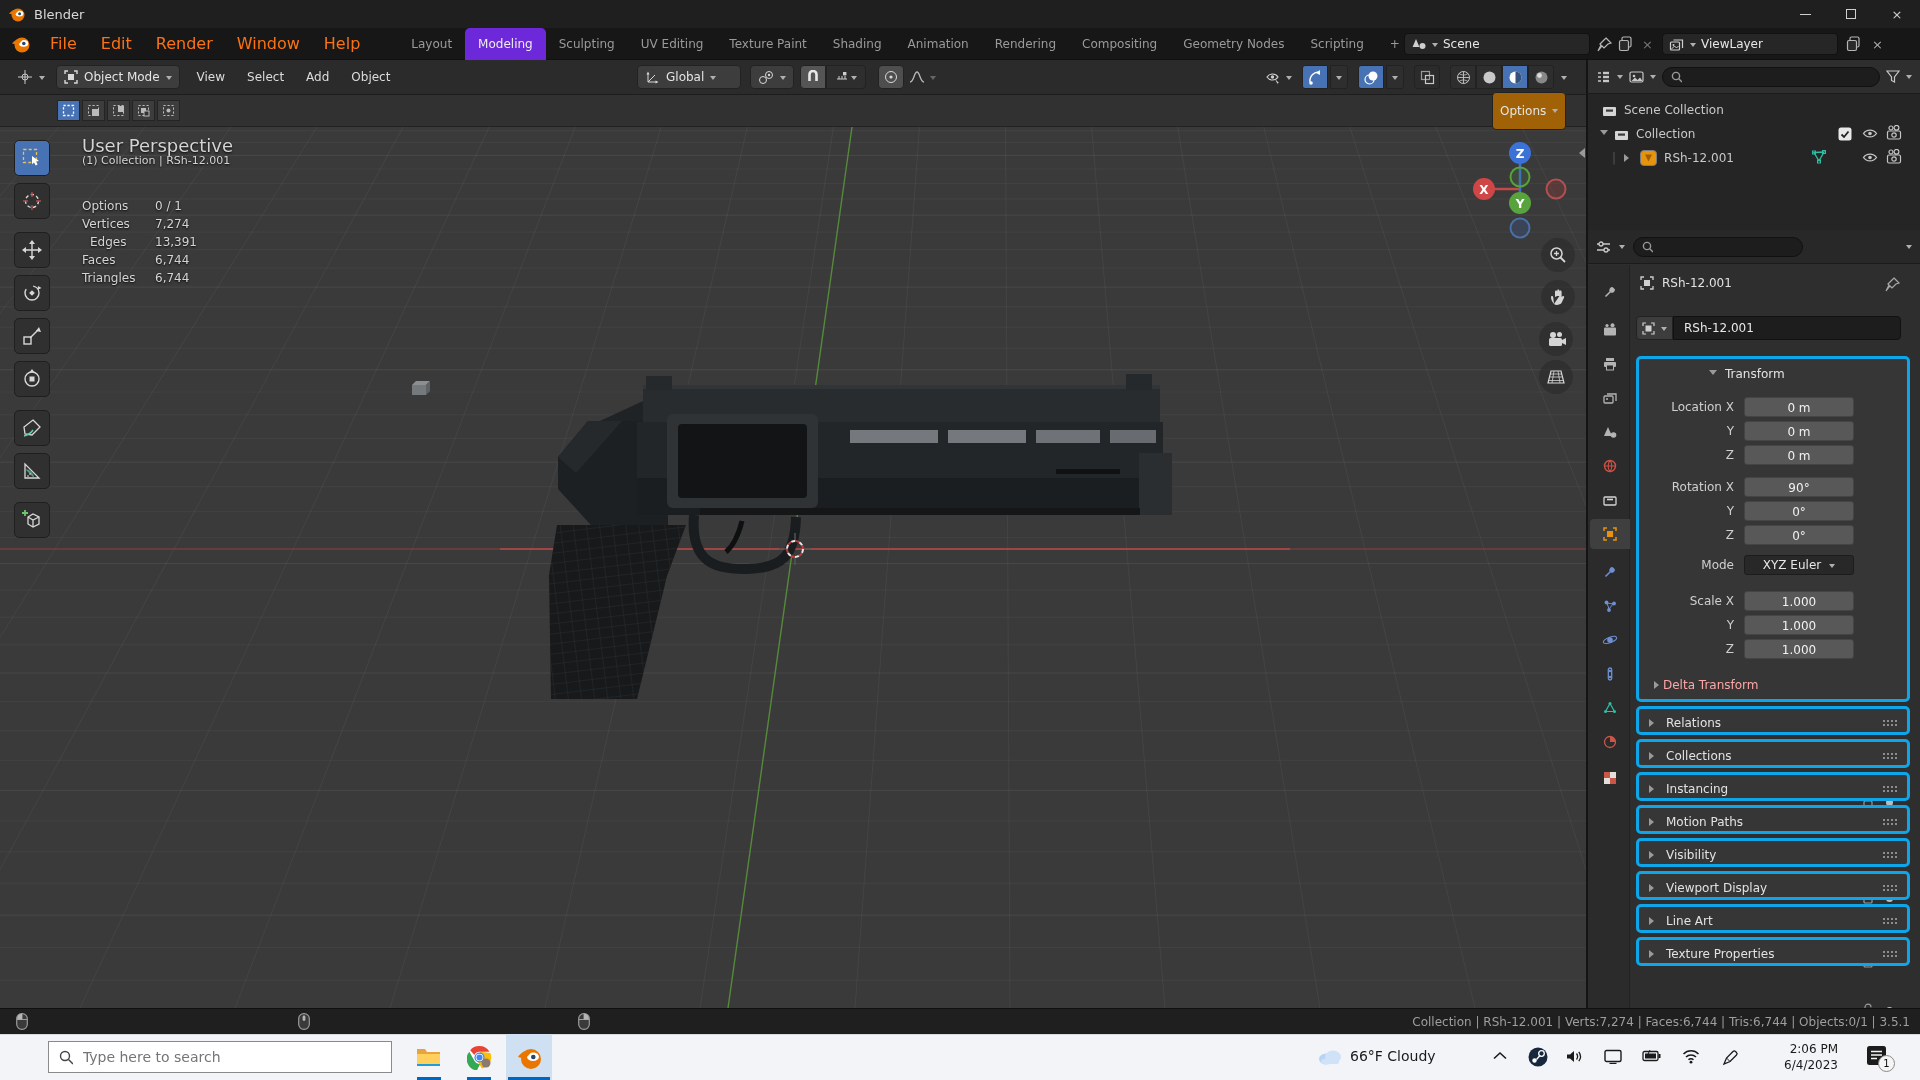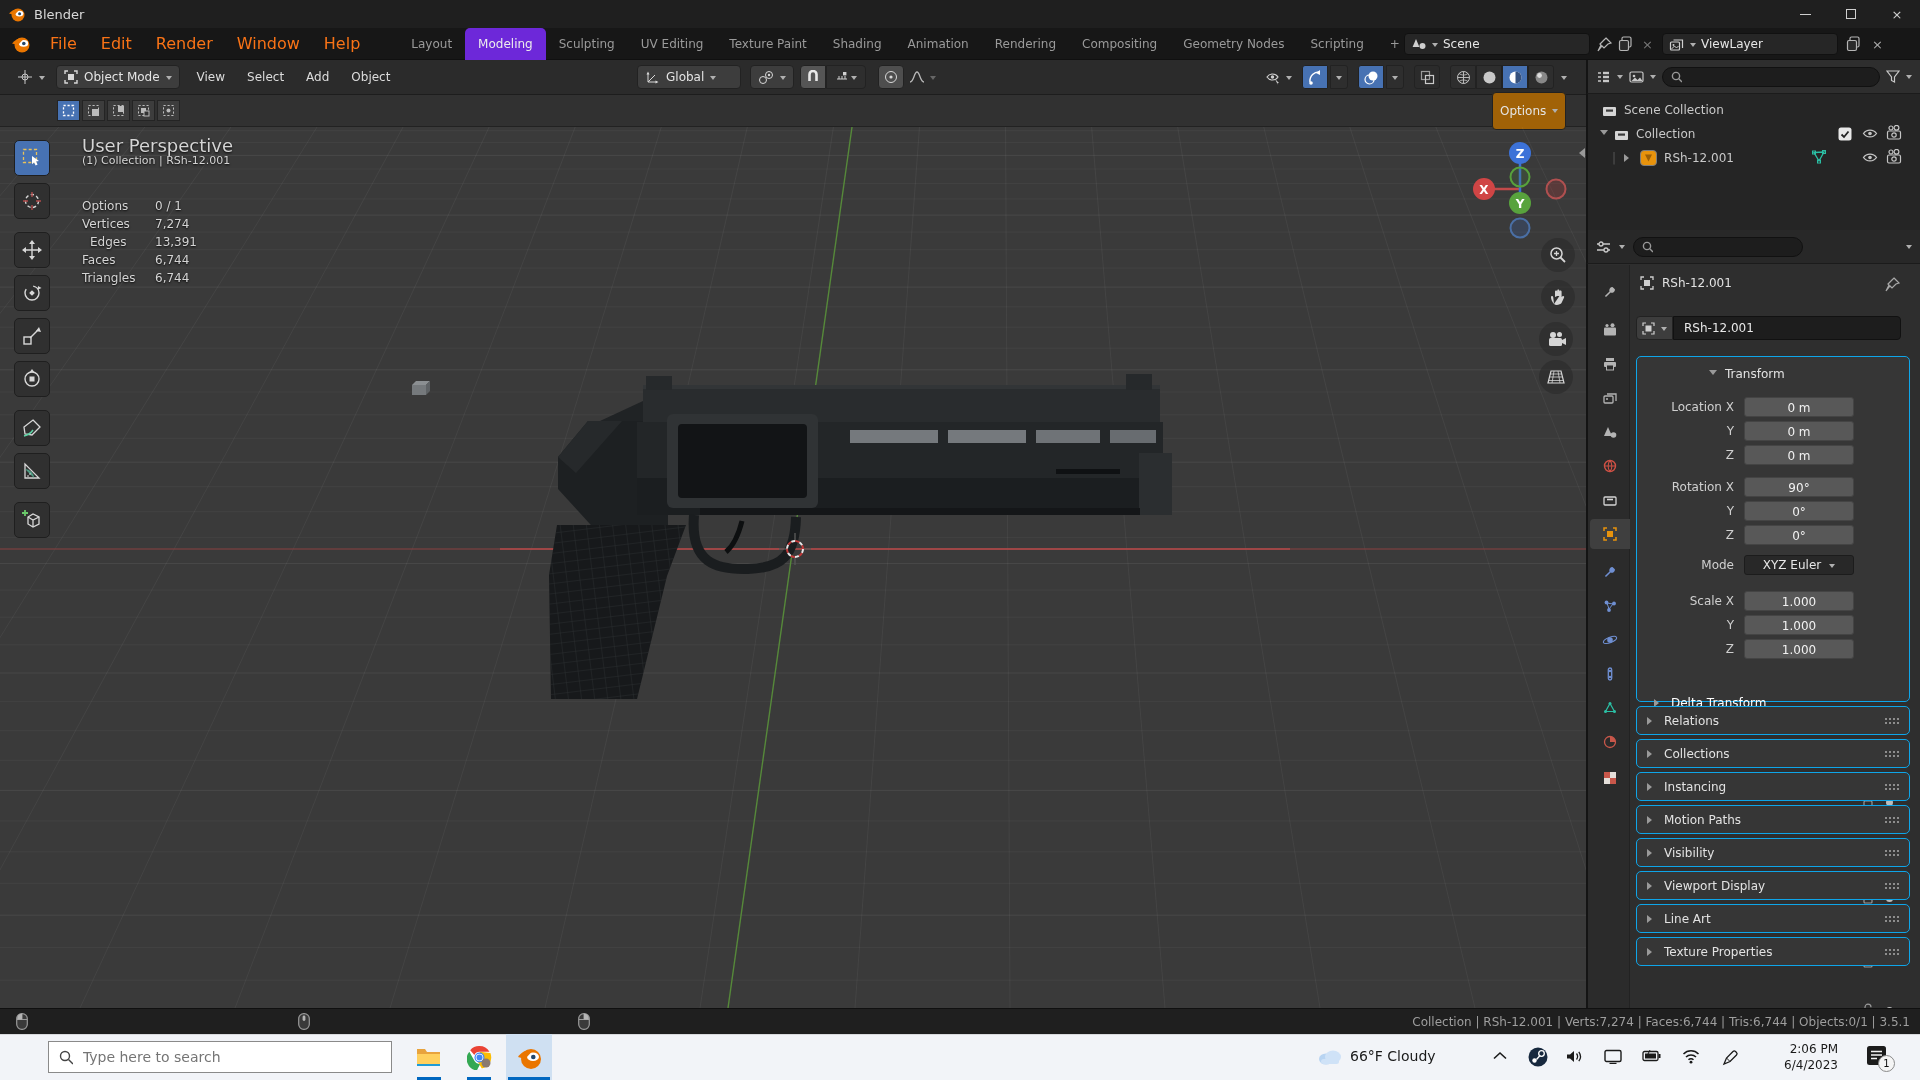--- a/index.html
+++ b/index.html
@@ -41,21 +41,21 @@
   #outliner{left:1586px;top:60px;width:334px;height:170px;background:#252525;border-left:2px solid #141414}
   #outl-head{left:1586px;top:60px;width:334px;height:34px;background:#2e2e2e;border-left:2px solid #141414;border-bottom:1px solid #1b1b1b;display:flex;align-items:center;gap:6px;padding:0 8px}
   .srch{background:#1d1d1d;border:1px solid #111;border-radius:11px;height:20px;display:flex;align-items:center;padding:0 8px;gap:5px;flex:1}
   .srch input{background:transparent;border:none;outline:none;color:#bbb;font-size:11px;width:100%;font-family:"DejaVu Sans",sans-serif}
   .otree-row{position:absolute;height:24px;display:flex;align-items:center;color:#c9c9c9;font-size:12px}
   #props{left:1586px;top:230px;width:334px;height:778px;background:#2e2e2e;border-left:2px solid #141414;border-top:2px solid #141414}
   #props-head{left:1586px;top:230px;width:334px;height:34px;background:#282828;border-left:2px solid #141414;border-bottom:1px solid #1b1b1b;display:flex;align-items:center;gap:8px;padding:0 8px}
   #ptabs{left:1588px;top:265px;width:42px;height:743px;background:#2b2b2b;border-right:1px solid #222}
   .ptab{position:absolute;left:2px;width:40px;height:30px;display:flex;align-items:center;justify-content:center}
   .ptab.on{background:#3f3f3f;border-radius:4px 0 0 4px}
-  .panel{position:absolute;left:1636px;width:274px;background:#363636;border-radius:5px;border:1px solid #0ea5e9}
+  .panel{position:absolute;left:1636px;width:274px;background:#363636;border-radius:5px;border:3px solid #0ea5e9}
   .panel-head{display:flex;align-items:center;gap:8px;height:28px;padding:0 10px;color:#e2e2e2}
   .dragdots{width:15px;height:8px;background-image:radial-gradient(#8d8d8d 1px,transparent 1.3px);background-size:4px 4px;margin-left:auto}
   .trow{position:absolute;height:22px;display:flex;align-items:center}
   .tlabel{position:absolute;left:1640px;width:94px;text-align:right;color:#cfcfcf}
   .tfield{position:absolute;left:1744px;width:110px;height:20px;background:#585858;border-radius:3px;color:#f1f1f1;text-align:center;line-height:20px;border:1px solid #444}
   .tdrop{position:absolute;left:1744px;width:110px;height:20px;background:#282828;border-radius:3px;color:#e6e6e6;display:flex;align-items:center;justify-content:center;gap:8px;border:1px solid #1c1c1c}
   .lockp{position:absolute;left:1862px}
   .keydot{position:absolute;left:1886px;width:7px;height:7px;border-radius:50%;background:#bcbcbc}
   
   #statusbar{left:0;top:1008px;width:1920px;height:26px;background:#1f1f1f;border-top:1px solid #101010}
@@ -878,21 +878,21 @@
     <span class="tfield">1.000</span>
   </div>
 <div class="trow" style="top:614px">
     <span class="tlabel">Y</span>
     <span class="tfield">1.000</span>
   </div>
 <div class="trow" style="top:638px">
     <span class="tlabel">Z</span>
     <span class="tfield">1.000</span>
   </div>
-<div class="abs row" style="left:1654px;top:696px;gap:8px;color:#ffffff">
+<div class="abs row" style="left:1654px;top:678px;gap:0;color:#fca5a5">
   <span class="chvr"></span>
   <span>Delta Transform</span>
 </div>
 
 <div class="panel" style="top:706px;height:29px">
     <div class="panel-head">
       <span class="chvr"></span>
       <span>Relations</span>
       <span class="dragdots"></span>
     </div>

